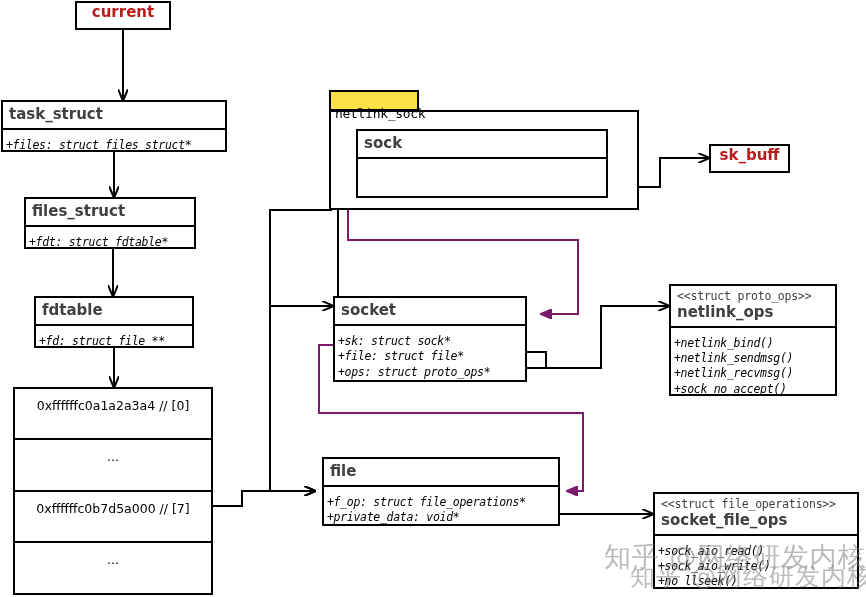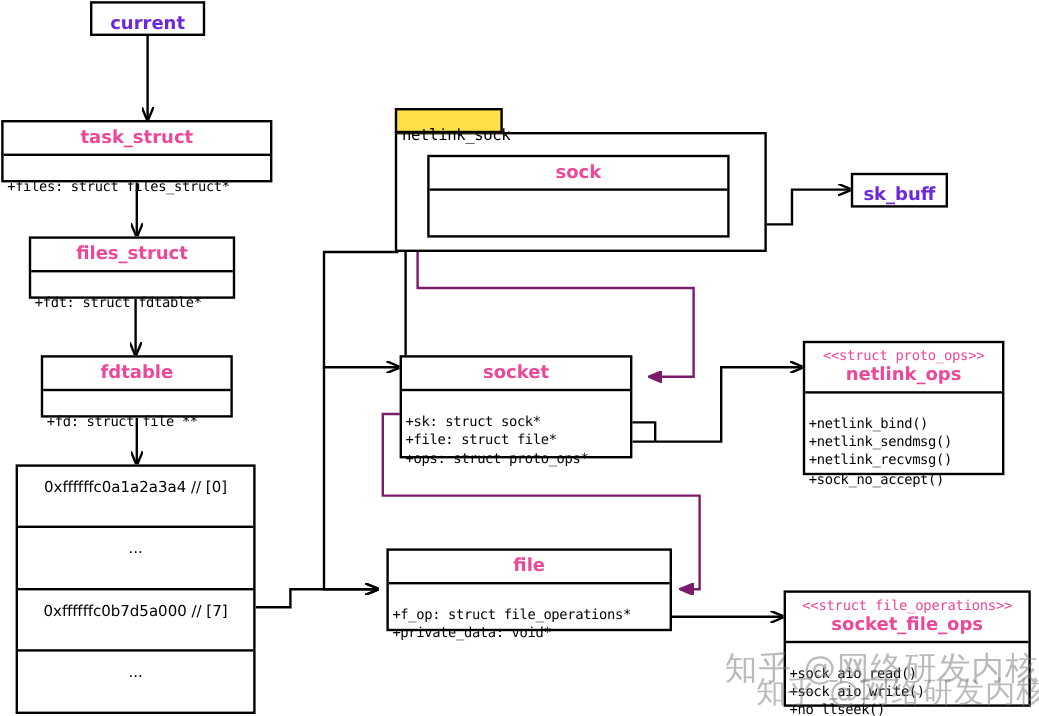--- a/index.html
+++ b/index.html
@@ -27,24 +27,24 @@
     pointer-events: none;
   }
   .uml-box {
     position: absolute;
     box-sizing: border-box;
     border: 2px solid #000000;
     background: #ffffff;
   }
   .uml-title {
     box-sizing: border-box;
-    text-align: center;
+    text-align: left;
     font-weight: bold;
     font-size: 15px;
-    color: #ec4899;
+    color: #404040;
     padding: 4px 6px 5px 6px;
     line-height: 1.15;
     white-space: nowrap;
   }
   .uml-stereotype {
     display: block;
     font-family: "DejaVu Sans Mono", monospace;
     font-weight: normal;
     font-size: 11.5px;
     line-height: 1.2;
@@ -52,39 +52,40 @@
   }
   .uml-sep {
     height: 0;
     border-top: 2px solid #000000;
   }
   .uml-attrs {
     box-sizing: border-box;
     font-family: "DejaVu Sans Mono", monospace;
     font-size: 11.5px;
     color: #000000;
-    padding: 18px 3px 3px 3px;
+    padding: 8px 3px 3px 3px;
     line-height: 1.32;
     white-space: nowrap;
     letter-spacing: -0.3px;
+    font-style: italic;
   }
   .uml-attrs div { white-space: nowrap; }
 
   
   .plain-box {
     position: absolute;
     box-sizing: border-box;
     border: 2px solid #000000;
     background: #ffffff;
     display: flex;
-    align-items: flex-end;
+    align-items: flex-start;
     justify-content: center;
     font-weight: bold;
     font-size: 15px;
-    color: #6d28d9;
+    color: #b91c1c;
     white-space: nowrap;
   }
 
   
   .pkg-label {
     position: absolute;
     box-sizing: border-box;
     border: 2px solid #000000;
     background: #fde047;
     font-family: "DejaVu Sans Mono", monospace;

